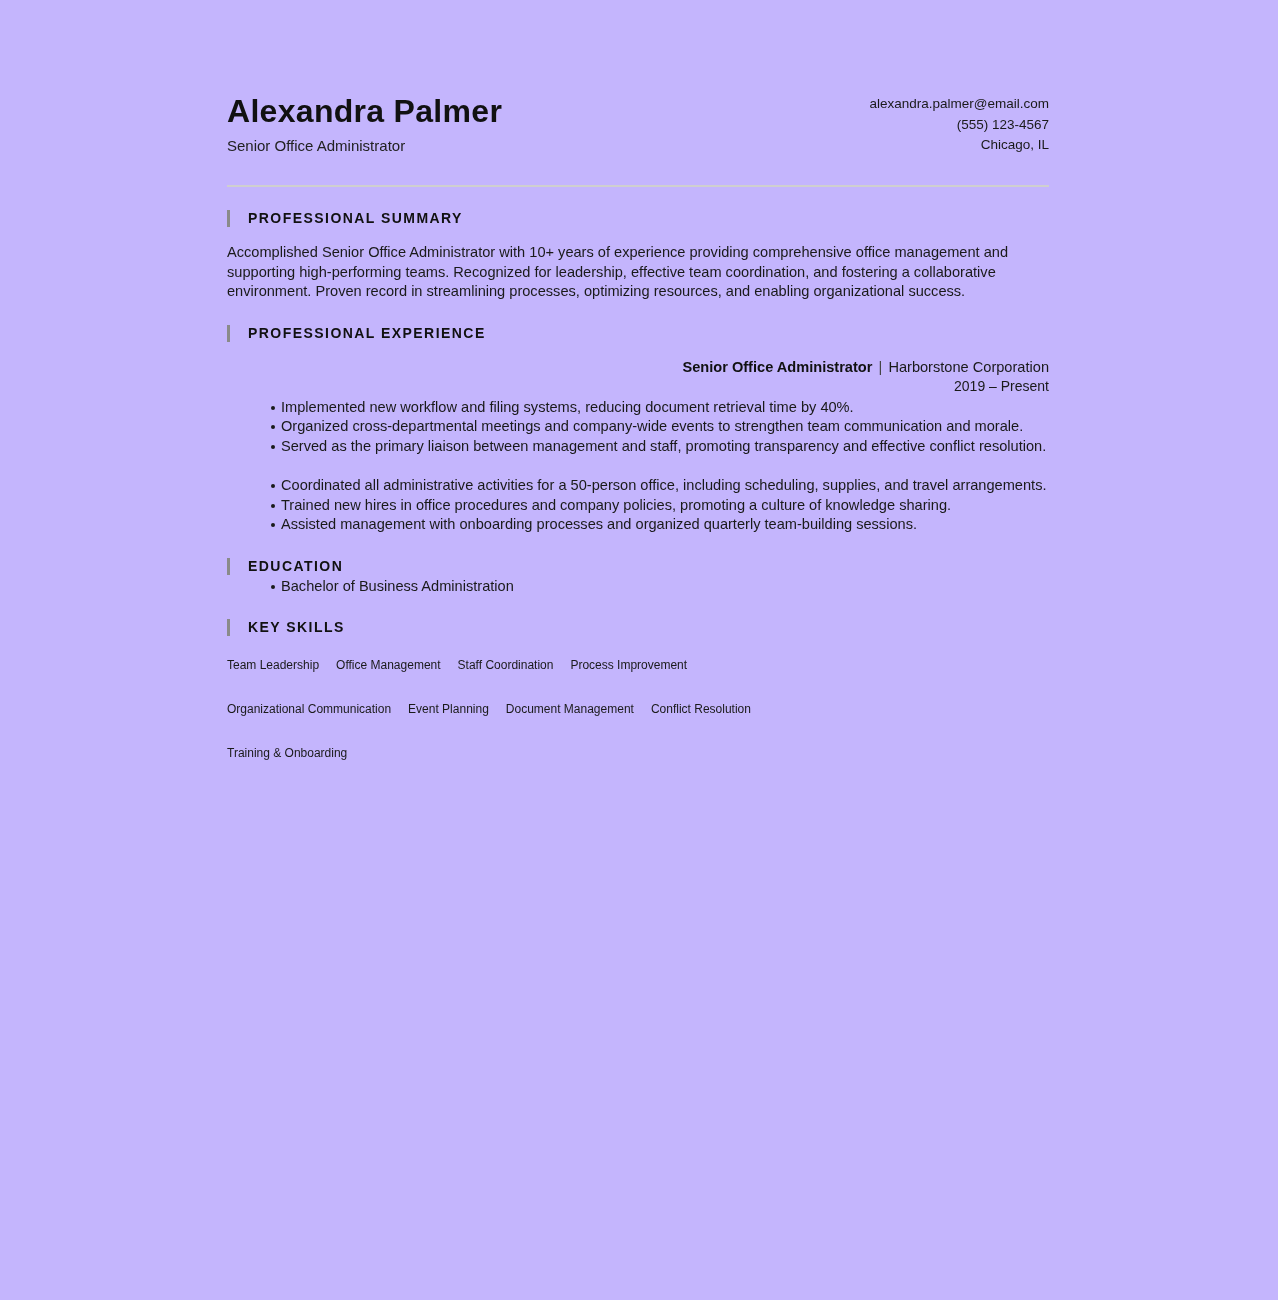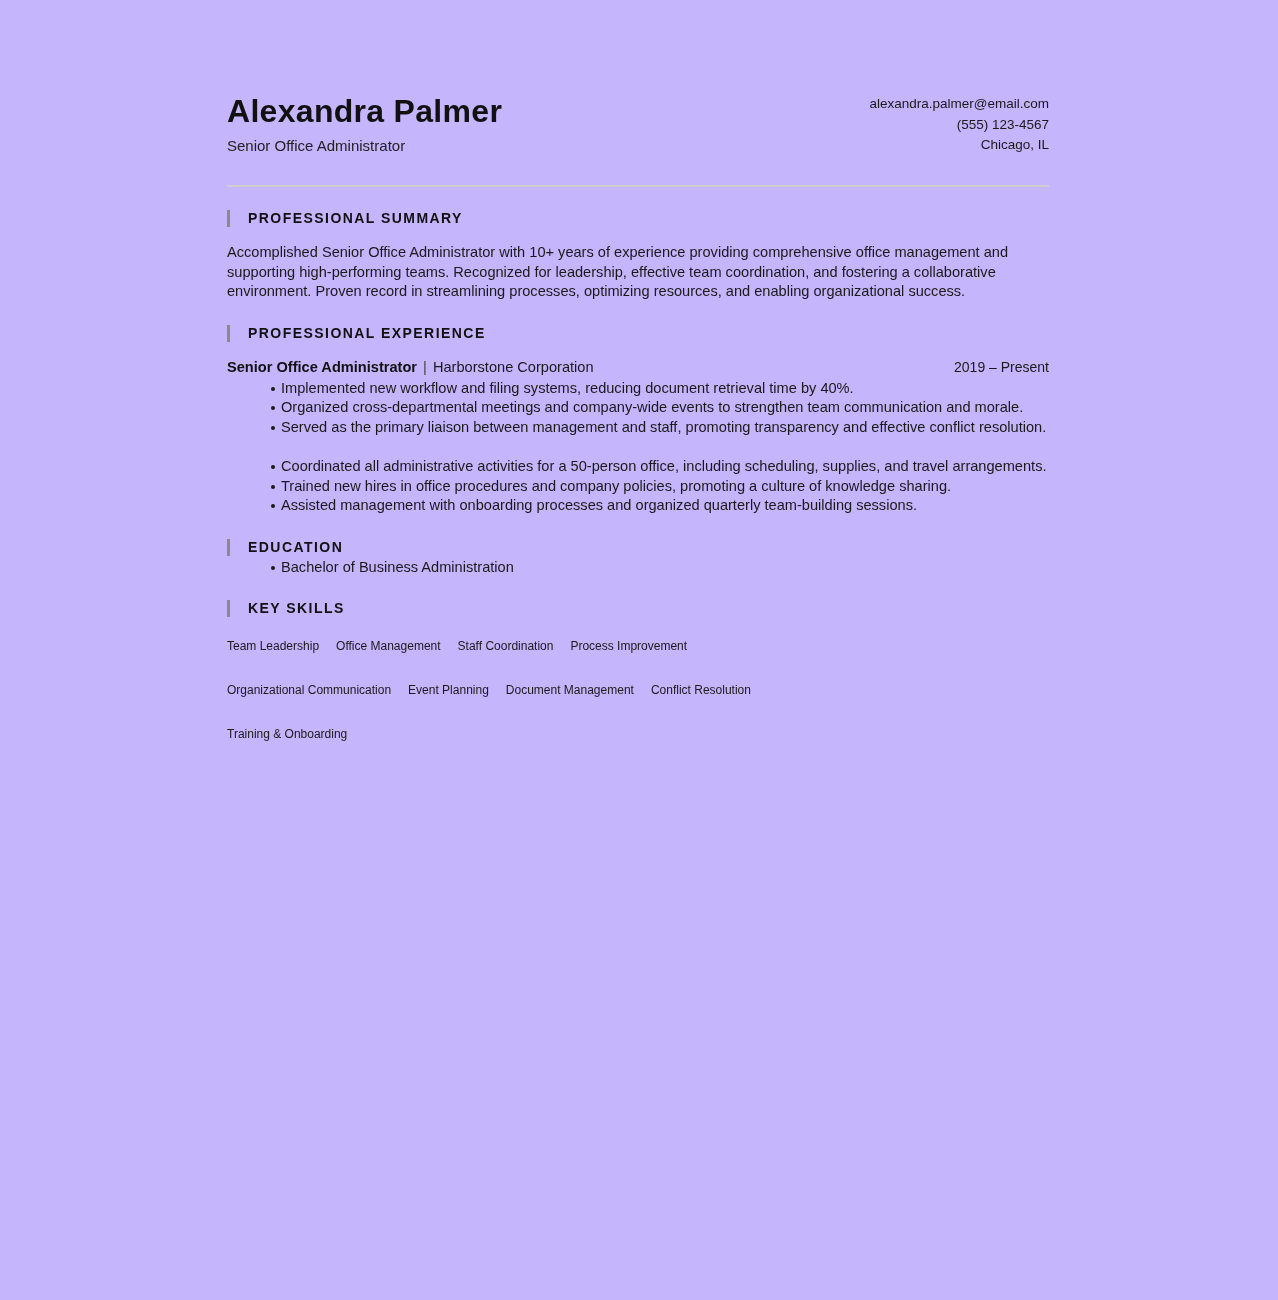--- a/index.html
+++ b/index.html
@@ -119,20 +119,21 @@
     margin-top: 16px;
   }
   .job + .job {
     margin-top: 20px;
   }
   .job-line {
     display: flex;
     justify-content: space-between;
     align-items: flex-end;
     width: 100%;
+    flex-direction: column;
   }
   .job-left {
     font-size: 14.6px;
     line-height: 19px;
     color: #1a1a1a;
   }
   .job-role {
     font-weight: bold;
     color: #111111;
   }

